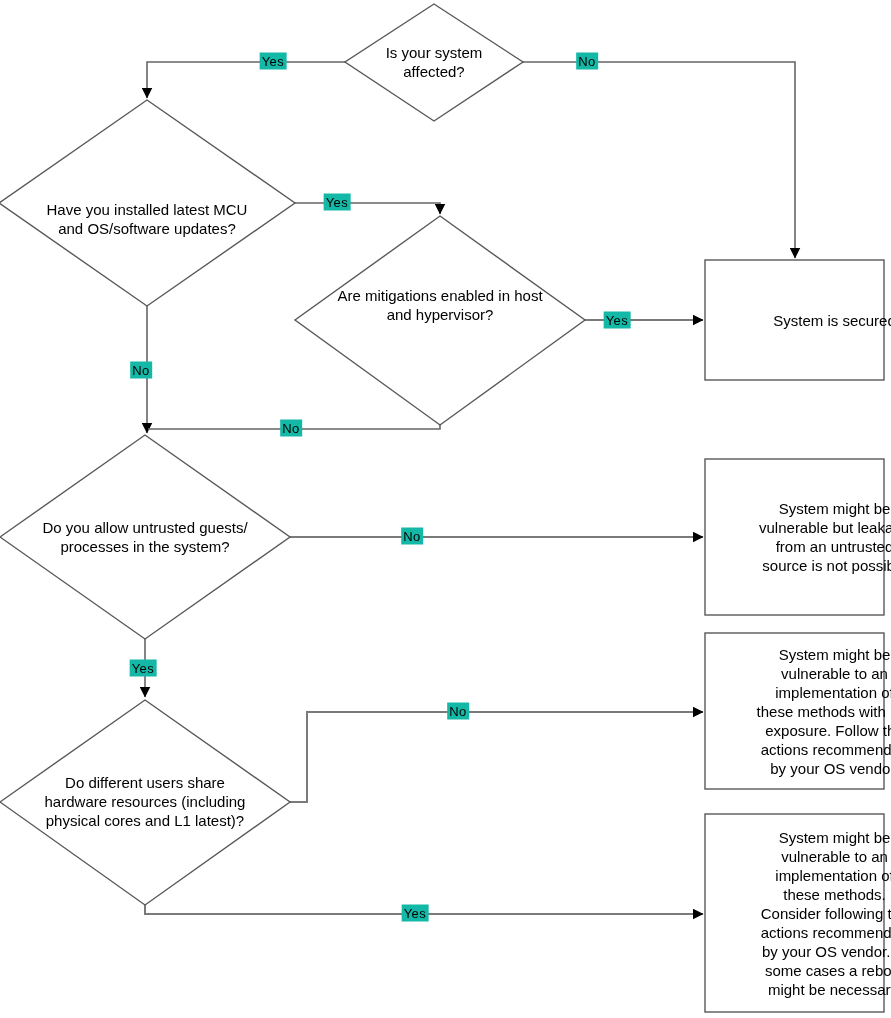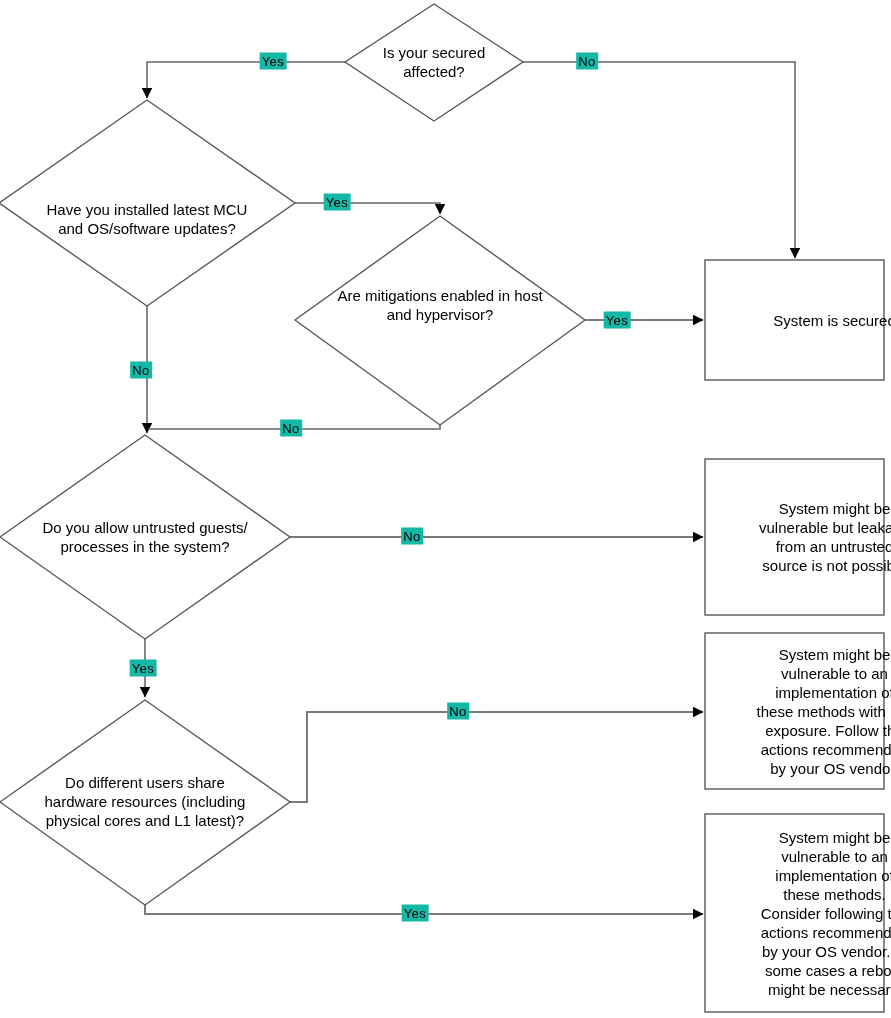--- a/index.html
+++ b/index.html
@@ -90,21 +90,21 @@
     <polygon class="shape" points="440,216 585,320 440,425 295,320"></polygon>
     <polygon class="shape" points="145,435 290,537 145,639 0,537"></polygon>
     <polygon class="shape" points="145,700 290,802 145,905 0,802"></polygon>
 
     <rect class="shape" x="705" y="260" width="179" height="120"></rect>
     <rect class="shape" x="705" y="459" width="179" height="156"></rect>
     <rect class="shape" x="705" y="633" width="179" height="156"></rect>
     <rect class="shape" x="705" y="814" width="179" height="198"></rect>
   </svg>
 
-  <div class="node-label" style="left:354px; top:43px; width:160px;">Is your secured
+  <div class="node-label" style="left:354px; top:43px; width:160px;">Is your system
 affected?</div>
 
   <div class="node-label" style="left:27px; top:184px; width:240px;margin-top:16px;">Have you installed latest MCU
 and OS/software updates?</div>
 
   <div class="node-label" style="left:320px; top:286px; width:240px;">Are mitigations enabled in host
 and hypervisor?</div>
 
   <div class="node-label" style="left:25px; top:518px; width:240px;">Do you allow untrusted guests/
 processes in the system?</div>

